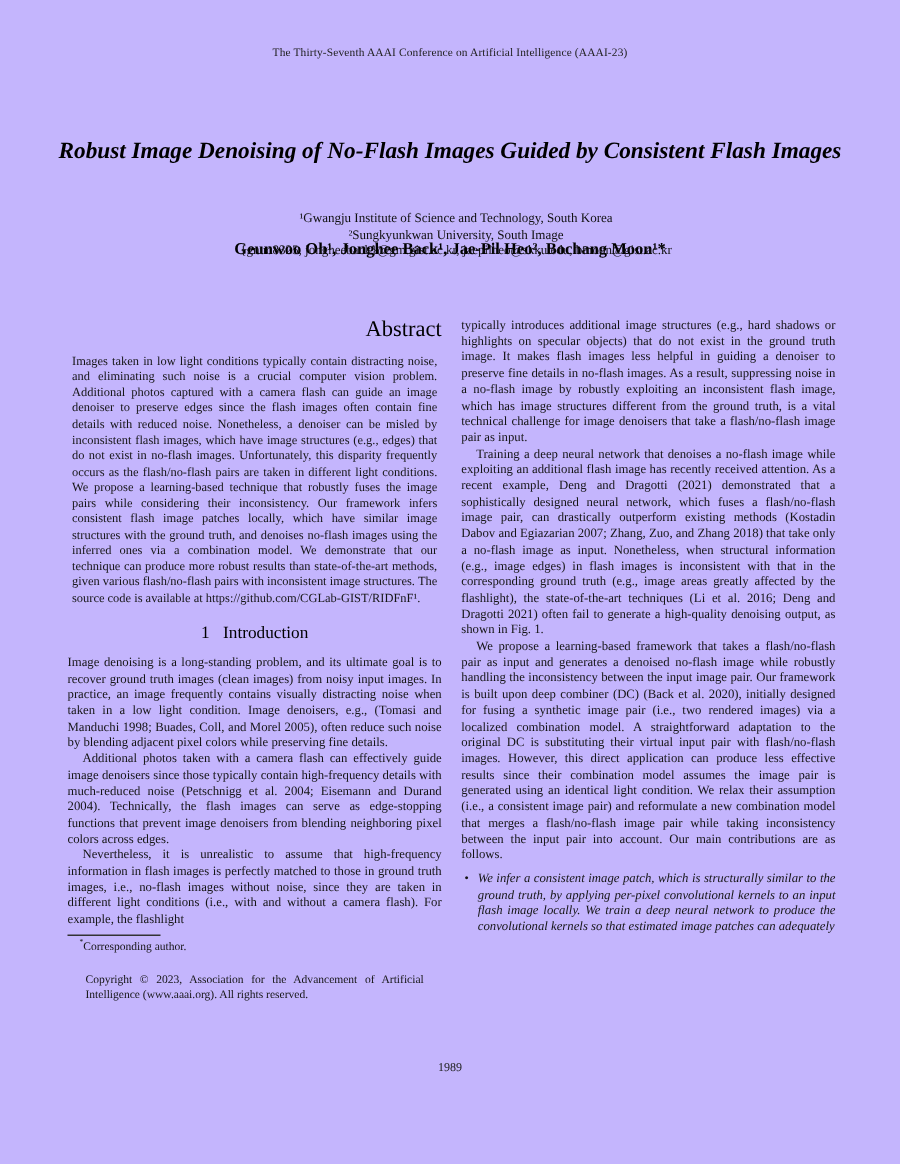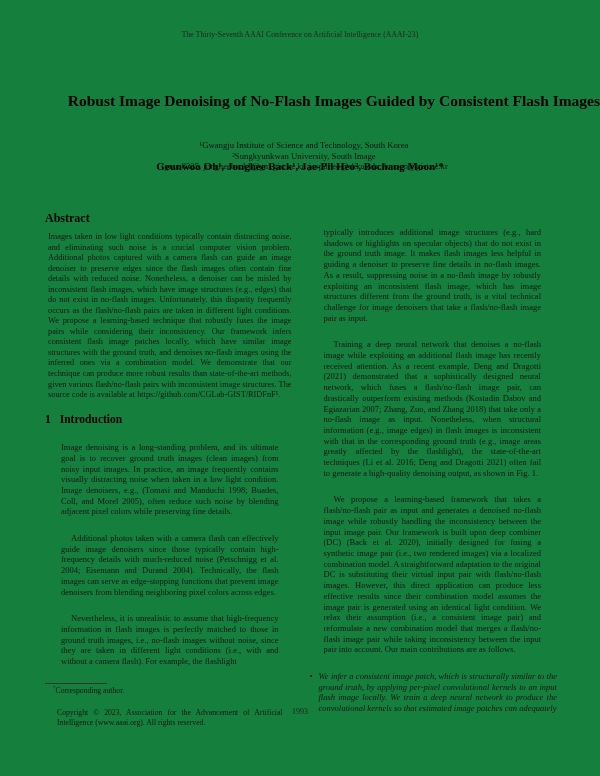--- a/index.html
+++ b/index.html
@@ -6,37 +6,38 @@
   body {
     width: 600px; height: 776px;
     background: #ffffff;
     font-family: "Liberation Serif", "DejaVu Serif", serif;
     color: #151515;
     -webkit-font-smoothing: antialiased;
   }
   .page {
     position: relative;
     width: 600px; height: 776px;
-    background: #15803d;
+    background: #c4b5fd;
     overflow: hidden;
   }
   .conf-header {
     position: absolute; top: 30px; left: 0; width: 100%;
     text-align: center;
     font-size: 7.6px;
     letter-spacing: 0.1px;
     color: #222;
   }
   .paper-title {
     position: absolute; top: 92px; left: 0; width: 100%;
-    text-align: right;
+    text-align: center;
     font-size: 15.5px;
     font-weight: bold;
     white-space: nowrap;
     color: #000;
+    font-style: italic;
   }
   .authors-line {
     position: absolute; top: 116px; left: 0; width: 100%;
     text-align: center;
     font-size: 11px;
     font-weight: bold;
     color: #000;
     margin-top: 44px;
   }
   .affiliations {
@@ -53,41 +54,41 @@
     gap: 13px;
   }
   .col {
     width: 250px;
     font-size: 8.5px;
     line-height: 1.26;
     text-align: justify;
     color: #151515;
   }
   .abstract-heading {
-    text-align: left;
-    font-weight: bold;
-    font-size: 12px;
+    text-align: right;
+    font-weight: normal;
+    font-size: 15px;
     margin: 0 0 6px 0;
     color: #000;
   }
   .abstract-text {
     font-size: 8.3px;
     line-height: 1.27;
     padding: 0 3px;
     margin: 0;
   }
   .section-heading {
-    text-align: left;
-    font-weight: bold;
+    text-align: center;
+    font-weight: normal;
     font-size: 11.5px;
     margin: 11px 0 6px 0;
     color: #000;
   }
   .section-heading .sec-num { margin-right: 9px; }
-  p.body-par { margin: 16px; }
+  p.body-par { margin: 0; }
   p.indent { text-indent: 10px; }
   .bullet-item {
     position: relative;
     margin-top: 5px;
     padding-left: 11px;
     font-style: italic;
   }
   .bullet-item::before {
     content: "\2022";
     position: absolute;
@@ -156,15 +157,15 @@
 
     <div class="col">
       <p class="body-par">typically introduces additional image structures (e.g., hard shadows or highlights on specular objects) that do not exist in the ground truth image. It makes flash images less helpful in guiding a denoiser to preserve fine details in no-flash images. As a result, suppressing noise in a no-flash image by robustly exploiting an inconsistent flash image, which has image structures different from the ground truth, is a vital technical challenge for image denoisers that take a flash/no-flash image pair as input.</p>
       <p class="body-par indent">Training a deep neural network that denoises a no-flash image while exploiting an additional flash image has recently received attention. As a recent example, Deng and Dragotti (2021) demonstrated that a sophistically designed neural network, which fuses a flash/no-flash image pair, can drastically outperform existing methods (Kostadin Dabov and Egiazarian 2007; Zhang, Zuo, and Zhang 2018) that take only a no-flash image as input. Nonetheless, when structural information (e.g., image edges) in flash images is inconsistent with that in the corresponding ground truth (e.g., image areas greatly affected by the flashlight), the state-of-the-art techniques (Li et al. 2016; Deng and Dragotti 2021) often fail to generate a high-quality denoising output, as shown in Fig. 1.</p>
       <p class="body-par indent">We propose a learning-based framework that takes a flash/no-flash pair as input and generates a denoised no-flash image while robustly handling the inconsistency between the input image pair. Our framework is built upon deep combiner (DC) (Back et al. 2020), initially designed for fusing a synthetic image pair (i.e., two rendered images) via a localized combination model. A straightforward adaptation to the original DC is substituting their virtual input pair with flash/no-flash images. However, this direct application can produce less effective results since their combination model assumes the image pair is generated using an identical light condition. We relax their assumption (i.e., a consistent image pair) and reformulate a new combination model that merges a flash/no-flash image pair while taking inconsistency between the input pair into account. Our main contributions are as follows.</p>
       <div class="bullet-item">We infer a consistent image patch, which is structurally similar to the ground truth, by applying per-pixel convolutional kernels to an input flash image locally. We train a deep neural network to produce the convolutional kernels so that estimated image patches can adequately</div>
     </div>
 
   </div>
 
-  <div class="page-number">1993</div>
+  <div class="page-number">1989</div>
 
 </div>
 
 </body></html>

